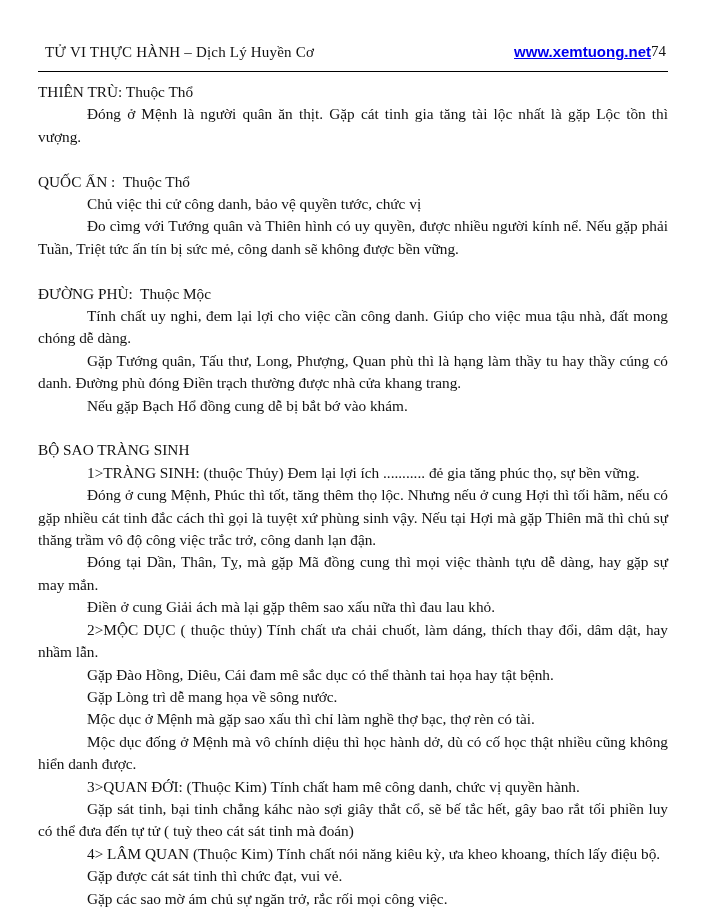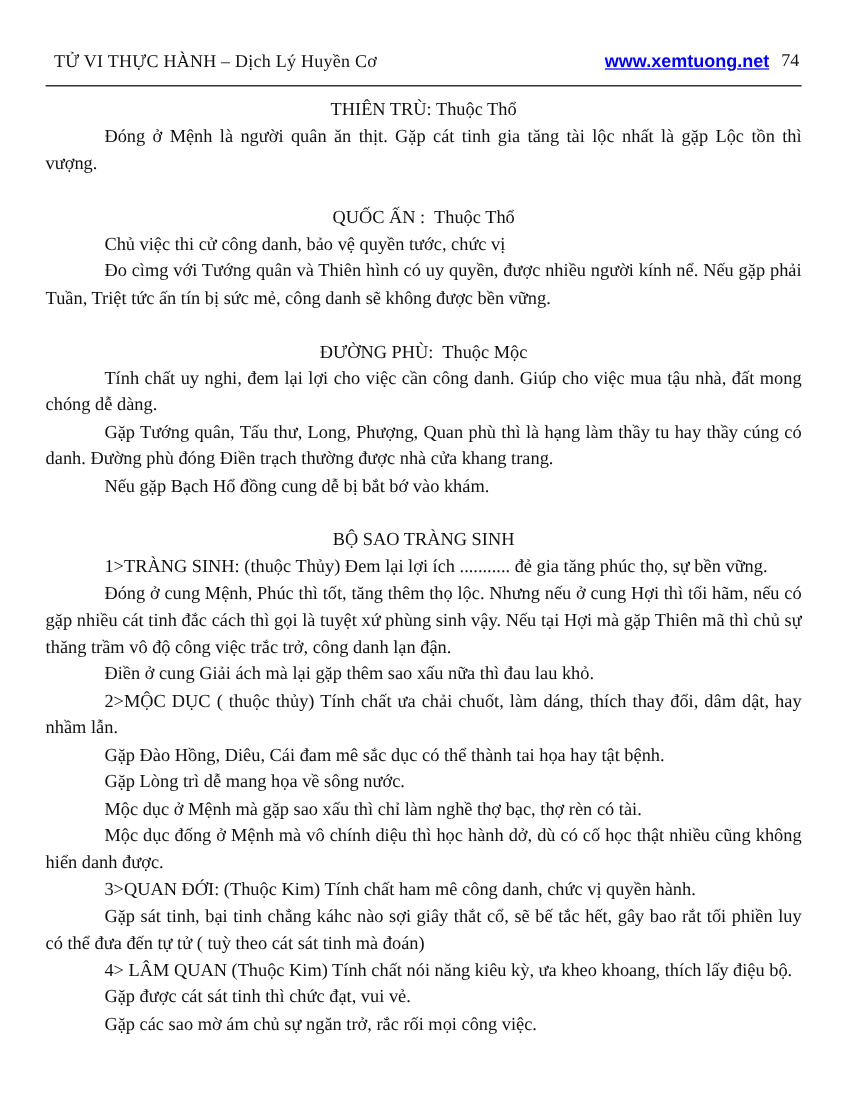--- a/index.html
+++ b/index.html
@@ -25,21 +25,20 @@
     font-size: 15px;
     line-height: 19px;
   }
   .header-title {
     letter-spacing: 0.2px;
     white-space: nowrap;
   }
   .header-right {
     display: flex;
     align-items: center;
-    gap: 10px;
     white-space: nowrap;
   }
   .header-link {
     font-family: "Liberation Sans", "DejaVu Sans", sans-serif;
     font-weight: bold;
     font-size: 15px;
     text-decoration: underline;
     cursor: pointer;
   }
   .page-number { font-size: 15px; }
@@ -47,21 +46,21 @@
     border: none;
     border-top: 1.6px solid #000000;
     margin-top: 9px;
   }
   .doc-body {
     padding-top: 9px;
     font-size: 15.3px;
     line-height: 22.4px;
   }
   .section-heading {
-    text-align: center;
+    text-align: left;
     font-weight: normal;
     font-size: 15.3px;
     line-height: 22.4px;
     white-space: pre;
   }
   .section + .section .section-heading { margin-top: 22.4px; }
   .doc-body p {
     text-align: justify;
     text-indent: 49px;
     line-height: 22.4px;
@@ -92,20 +91,21 @@
       <div class="section">
         <div class="section-heading">ĐƯỜNG PHÙ:  Thuộc Mộc</div>
         <p>Tính chất uy nghi, đem lại lợi cho việc cần  công danh. Giúp cho việc mua tậu nhà, đất mong chóng dễ dàng.</p>
         <p>Gặp Tướng quân, Tấu thư, Long, Phượng, Quan phù thì là hạng làm thầy tu hay thầy cúng có danh. Đường phù đóng Điền trạch thường được nhà cửa khang trang.</p>
         <p>Nếu gặp Bạch Hổ đồng cung dễ bị bắt bớ vào khám.</p>
       </div>
       <div class="section">
         <div class="section-heading">BỘ SAO TRÀNG SINH</div>
         <p>1&gt;TRÀNG SINH: (thuộc Thủy) Đem lại lợi ích ........... đẻ gia tăng phúc thọ, sự bền vững.</p>
         <p>Đóng ở cung Mệnh, Phúc thì tốt, tăng thêm thọ lộc. Nhưng nếu ở cung Hợi thì tối hãm, nếu có gặp nhiều cát tinh đắc cách thì gọi là tuyệt xứ phùng sinh vậy. Nếu tại Hợi mà gặp Thiên mã thì chủ sự thăng trầm vô độ công việc trắc trở, công danh lạn đận.</p>
+        <p>Đóng tại Dần, Thân, Tỵ, mà gặp Mã đồng cung thì mọi việc thành tựu dễ dàng, hay gặp sự may mắn.</p>
         <p>Điền ở cung Giải ách mà lại gặp thêm sao xấu nữa thì đau lau khỏ.</p>
         <p>2&gt;MỘC DỤC ( thuộc thủy) Tính chất ưa chải chuốt, làm dáng, thích thay đổi, dâm dật, hay nhầm lẫn.</p>
         <p>Gặp Đào Hồng, Diêu, Cái đam mê sắc dục có thể thành tai họa hay tật bệnh.</p>
         <p>Gặp Lòng trì dễ mang họa về sông nước.</p>
         <p>Mộc dục ở Mệnh mà gặp sao xấu thì chỉ làm nghề thợ bạc, thợ rèn có tài.</p>
         <p>Mộc dục đống ở Mệnh mà vô chính diệu thì học hành dở, dù có cố học thật nhiều cũng không hiển danh được.</p>
         <p>3&gt;QUAN ĐỚI: (Thuộc Kim) Tính chất ham mê công danh, chức vị quyền hành.</p>
         <p>Gặp sát tinh, bại tinh chẳng káhc nào sợi giây thắt cổ, sẽ bế tắc hết, gây bao rắt tối phiền luy có thể đưa đến tự tử ( tuỳ theo cát sát tinh mà đoán)</p>
         <p>4&gt; LÂM QUAN (Thuộc Kim) Tính chất nói năng kiêu kỳ, ưa kheo khoang, thích lấy điệu bộ.</p>
         <p>Gặp được cát sát tinh thì chức đạt, vui vẻ.</p>

